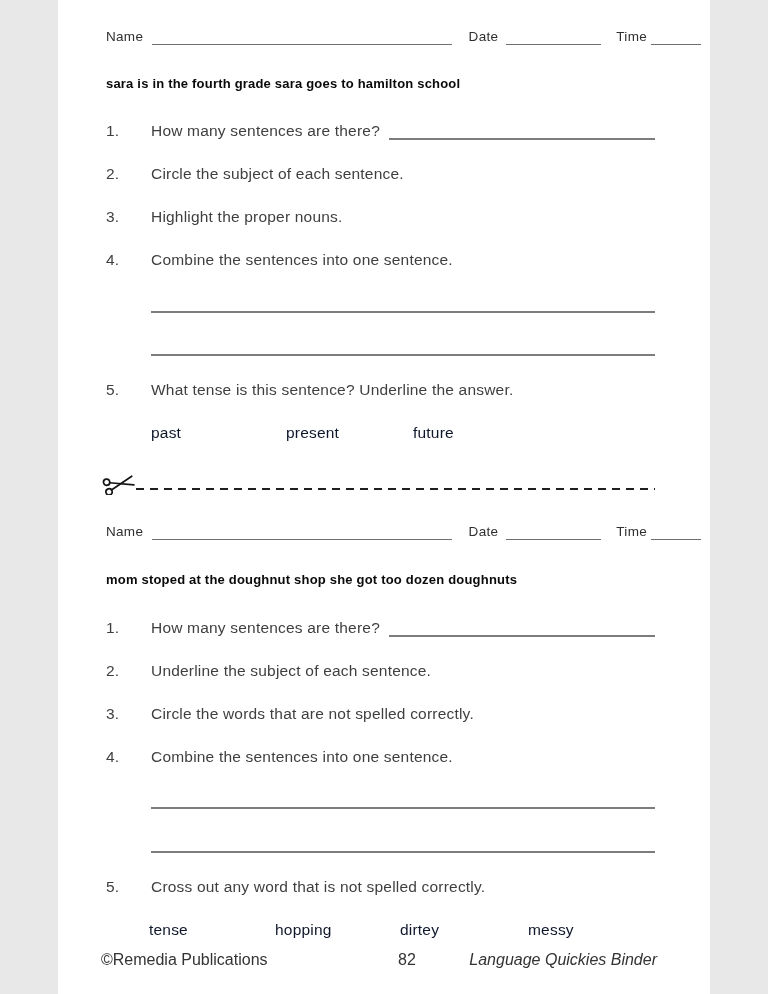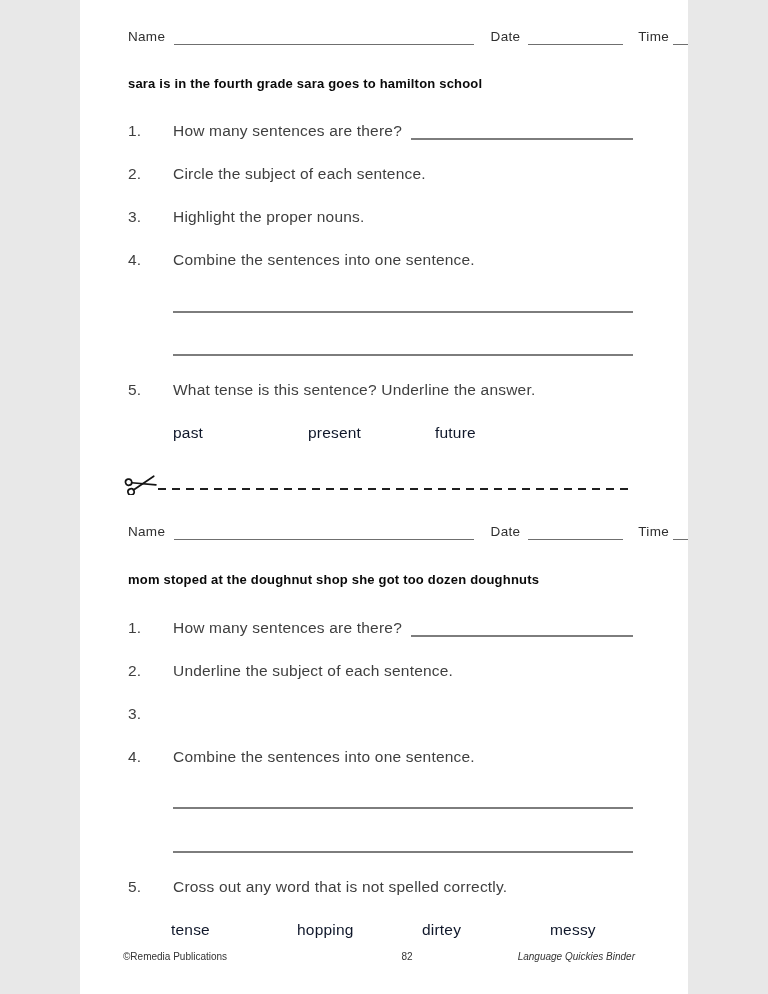--- a/index.html
+++ b/index.html
@@ -5,20 +5,21 @@
   html, body { margin: 0; padding: 0; background: #e8e8e8; }
   .page {
     position: relative;
     width: 608px;
     height: 994px;
     margin: 0 auto;
     background: #ffffff;
     font-family: "Liberation Sans", sans-serif;
     color: #3f3f3f;
     overflow: hidden;
+    padding-left: 44px;
   }
 
   
   .meta-row {
     position: absolute;
     left: 48px;
     width: 595px;
     height: 20px;
     display: flex;
     align-items: flex-start;
@@ -123,21 +124,21 @@
     background: repeating-linear-gradient(90deg, #1f1f1f 0 8px, transparent 8px 14px);
   }
 
   
   .footer {
     position: absolute;
     left: 43px;
     right: 53px;
     top: 951px;
     height: 14px;
-    font-size: 10px;
+    font-size: 16px;
     color: #333333;
   }
   .footer-left { position: absolute; left: 0; top: 0; }
   .footer-center { position: absolute; left: 50%; transform: translateX(-50%); top: 0; margin-left: 28px; }
   .footer-right { position: absolute; right: 0; top: 0; font-style: italic; }
 </style>
 </head>
 <body>
 
 <div class="page">
@@ -221,20 +222,21 @@
       <span class="q-num">1.</span>
       <span class="q-text">How many sentences are there?</span>
       <span class="q-fill"></span>
     </div>
     <div class="q-row" style="top:661px">
       <span class="q-num">2.</span>
       <span class="q-text">Underline the subject of each sentence.</span>
     </div>
     <div class="q-row" style="top:704px">
       <span class="q-num">3.</span>
+      <span class="q-text">Circle the words that are not spelled correctly.</span>
     </div>
     <div class="q-row" style="top:747px">
       <span class="q-num">4.</span>
       <span class="q-text">Combine the sentences into one sentence.</span>
     </div>
 
     <div class="answer-line" style="top:807px"></div>
     <div class="answer-line" style="top:851px"></div>
 
     <div class="q-row" style="top:877px">

